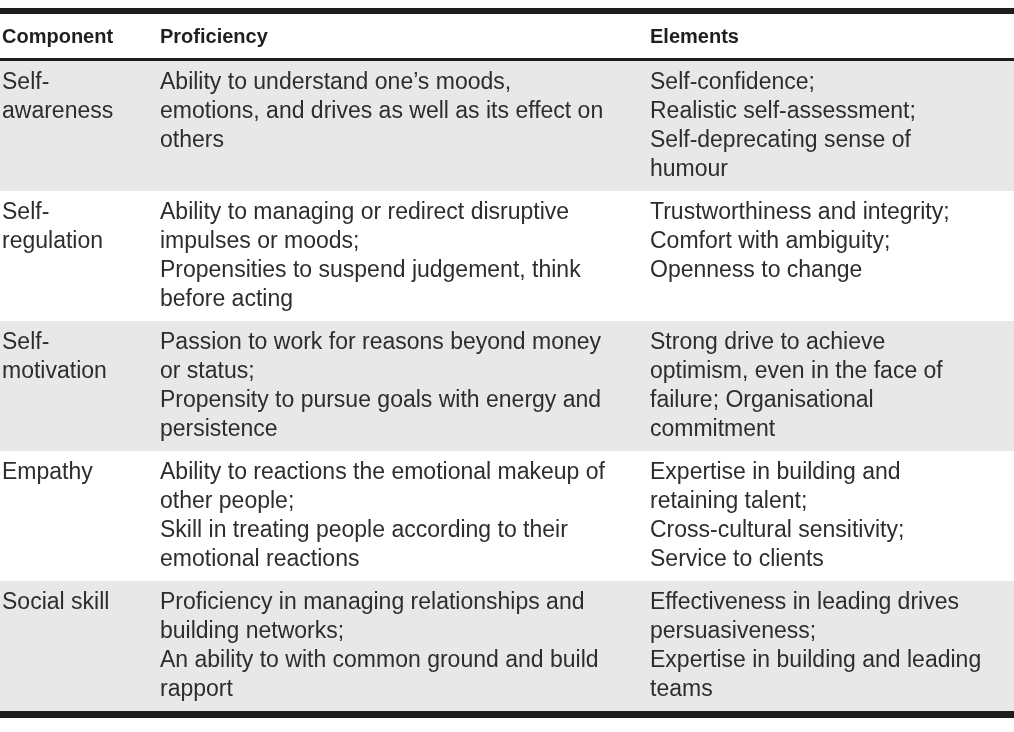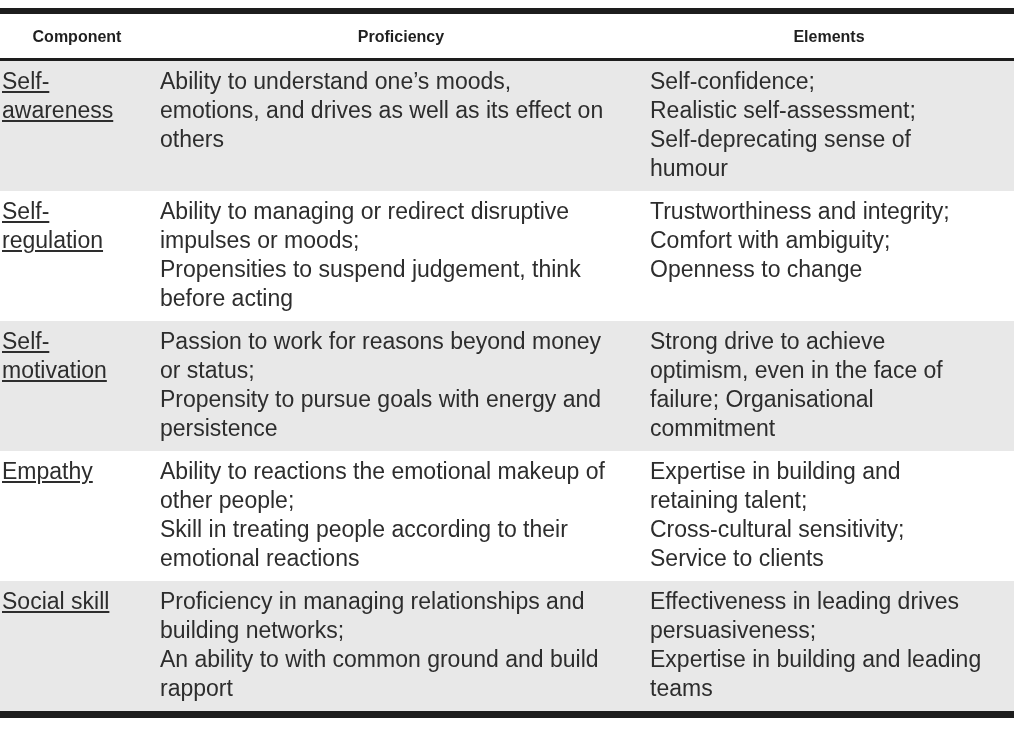--- a/index.html
+++ b/index.html
@@ -23,35 +23,35 @@
     table-layout: fixed;
     border-top: 6px solid #1d1d1d;
     border-bottom: 7px solid #1d1d1d;
     font-size: 23px;
     line-height: 29px;
   }
   col.c-component { width: 158px; }
   col.c-definition { width: 490px; }
   col.c-elements { width: 366px; }
   thead th {
-    text-align: center;
+    text-align: left;
     font-weight: bold;
-    font-size: 16px;
+    font-size: 20px;
     color: #1f1f1f;
     padding: 8px 6px 7px 2px;
     border-bottom: 3px solid #1d1d1d;
     vertical-align: top;
   }
   tbody td {
     vertical-align: top;
     padding: 6px 6px 8px 2px;
   }
   tbody tr:nth-child(odd) { background: #e8e8e8; }
   tbody tr:nth-child(even) { background: #ffffff; }
-  td.cell-component { padding-right: 20px; text-decoration: underline; }
+  td.cell-component { padding-right: 20px; }
   td.cell-definition { padding-right: 33px; }
   td.cell-elements { padding-right: 24px; }
   .def-line, .el-item { margin: 0; }
 </style>
 </head>
 <body>
 
 <div class="table-wrap">
   <table class="ei-table">
     <colgroup>

